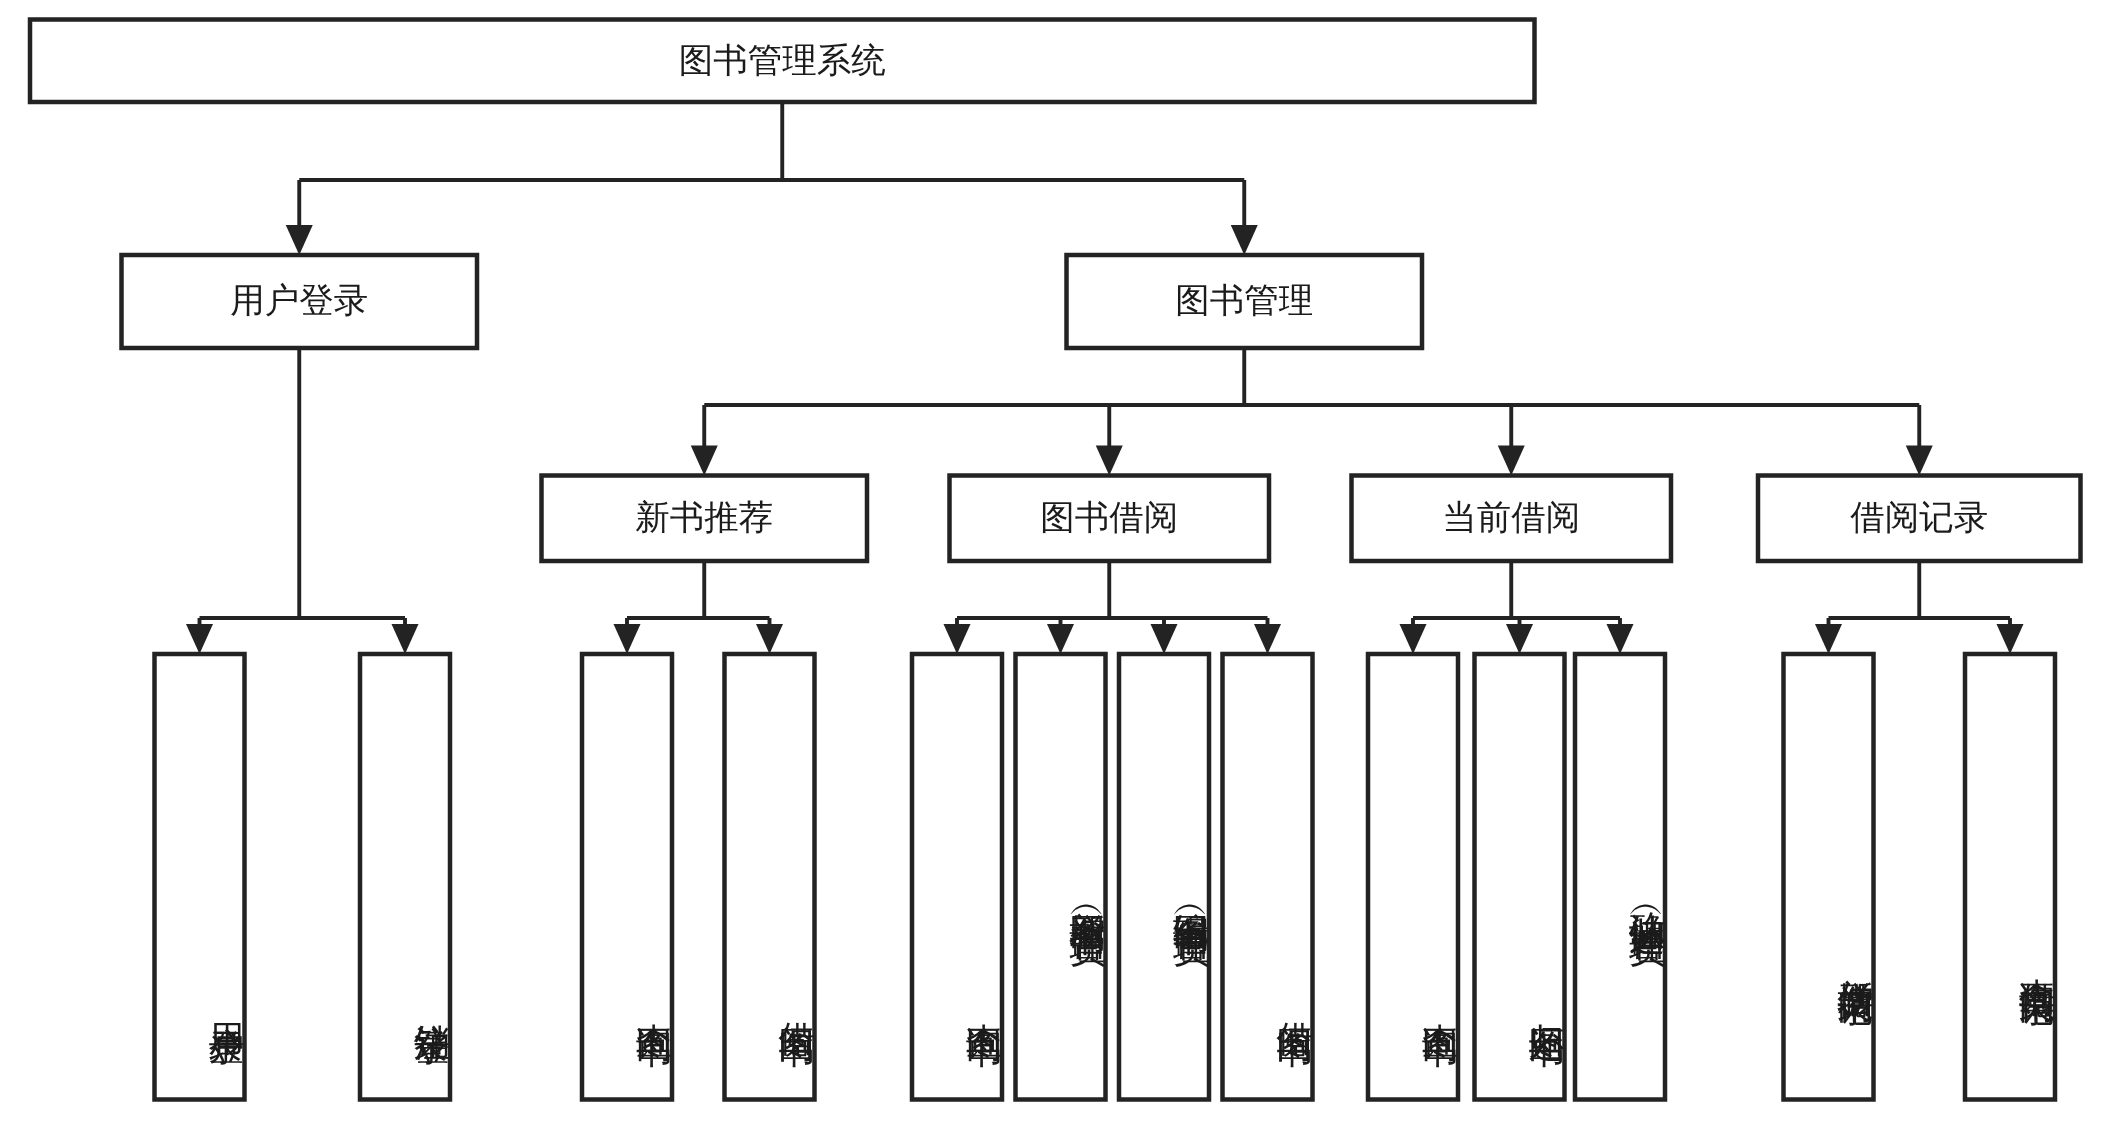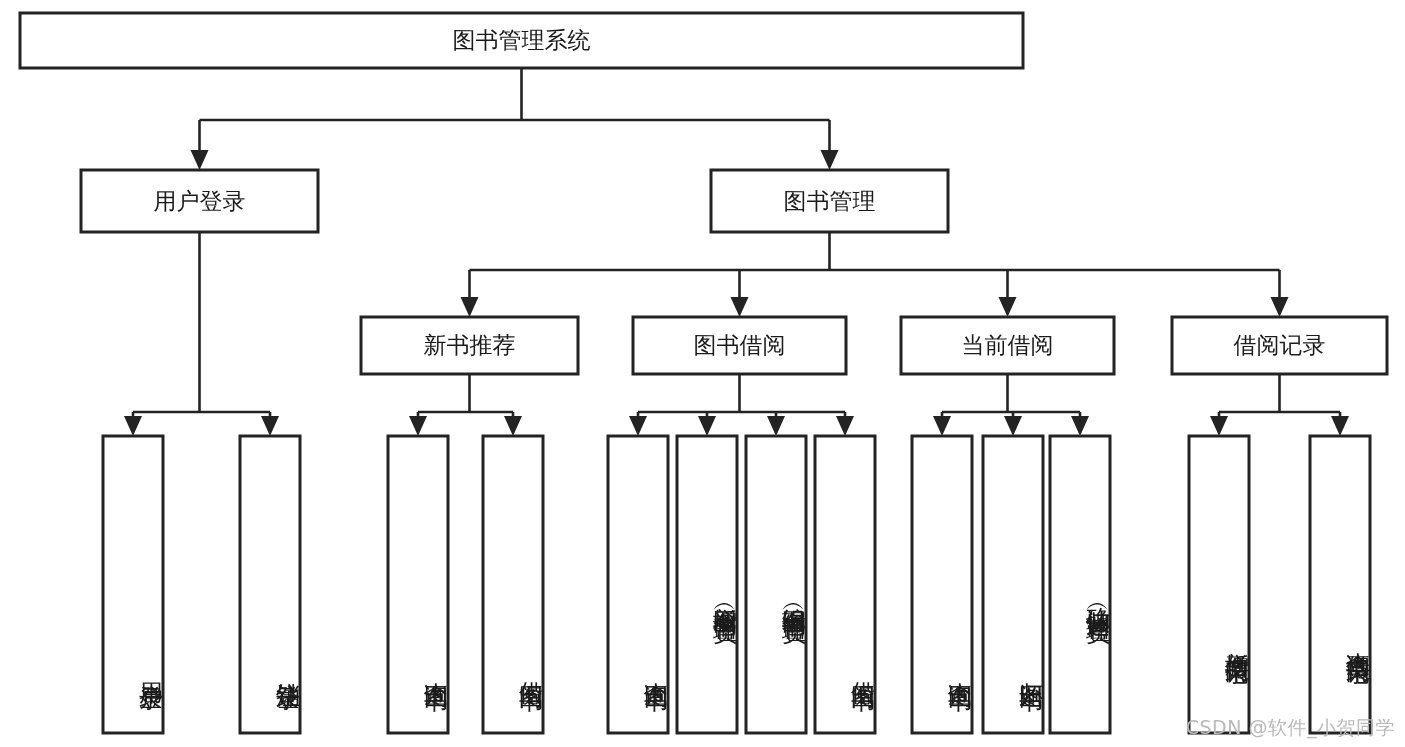--- a/index.html
+++ b/index.html
@@ -220,15 +220,14 @@
       <div class="leaf-label" style="left: 677px; top: 446px; width: 60px; height: 277px; padding-top: 12.5px;">新增图书（管理员）</div>
       <div class="leaf-label" style="left: 746px; top: 446px; width: 60px; height: 277px; padding-top: 12.5px;">编辑图书（管理员）</div>
       <div class="leaf-label" style="left: 815px; top: 446px; width: 60px; height: 277px; padding-top: 82.5px;">借阅图书</div>
       <div class="leaf-label" style="left: 912px; top: 446px; width: 60px; height: 277px; padding-top: 82.5px;">查询图书</div>
       <div class="leaf-label" style="left: 983px; top: 446px; width: 60px; height: 277px; padding-top: 82.5px;">归还图书</div>
       <div class="leaf-label" style="left: 1050px; top: 446px; width: 60px; height: 277px; padding-top: 12.5px;">确认归还（管理员）</div>
       <div class="leaf-label" style="left: 1189px; top: 446px; width: 60px; height: 277px; padding-top: 54.5px;">新增借阅记录</div>
       <div class="leaf-label" style="left: 1310px; top: 446px; width: 60px; height: 277px; padding-top: 54.5px;">查询借阅记录</div>
     </div>
 
-  <div class="watermark">CSDN @软件_小贺同学</div>
 
 </div>
 
 </body></html>

